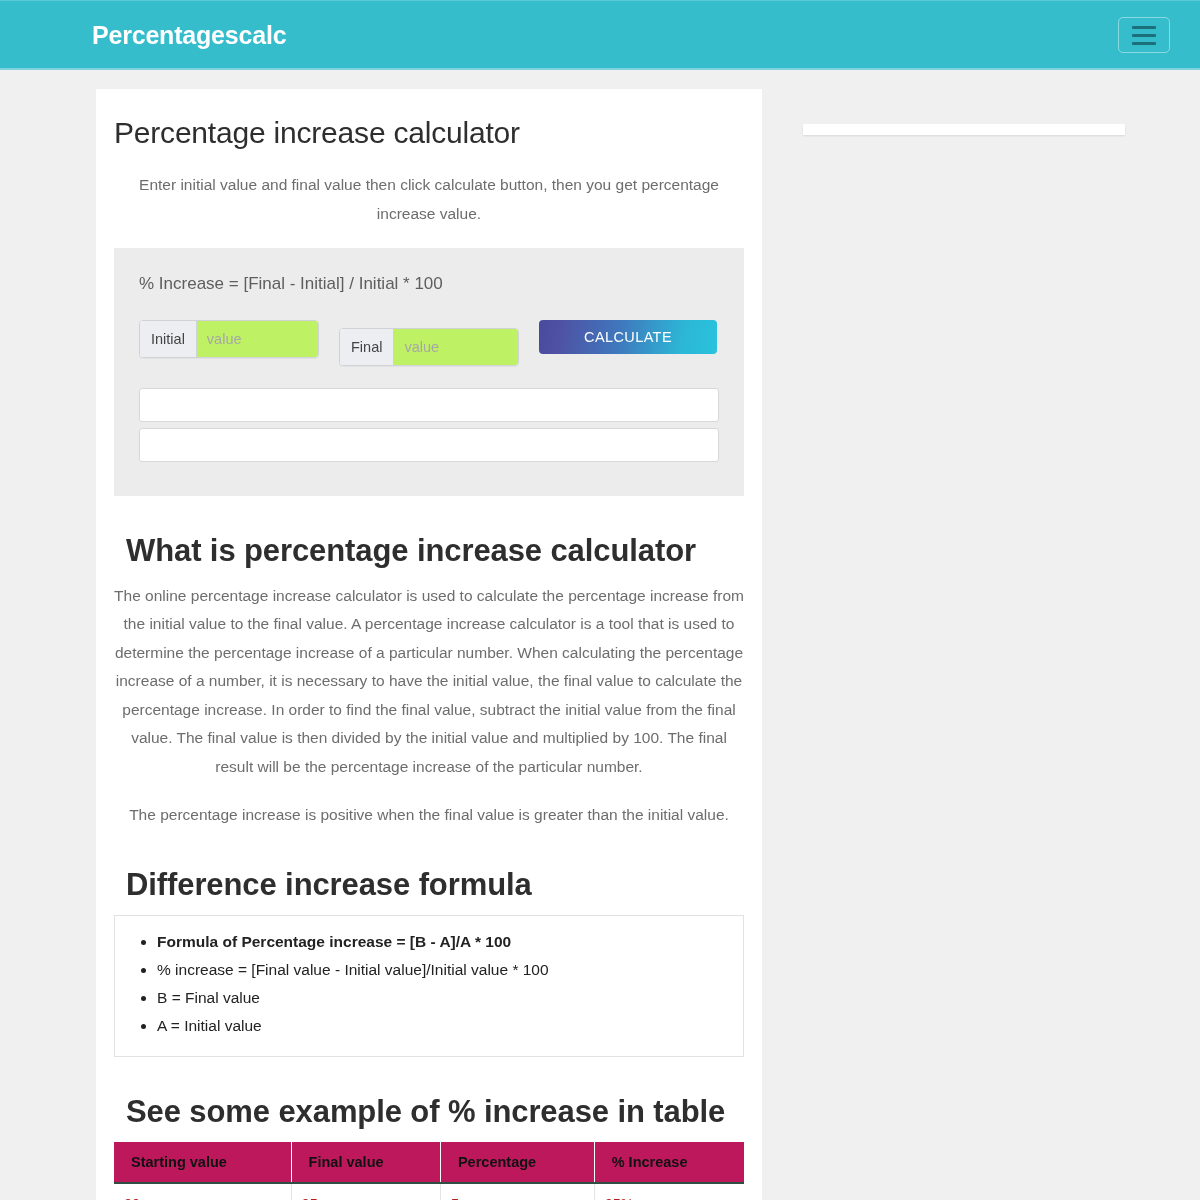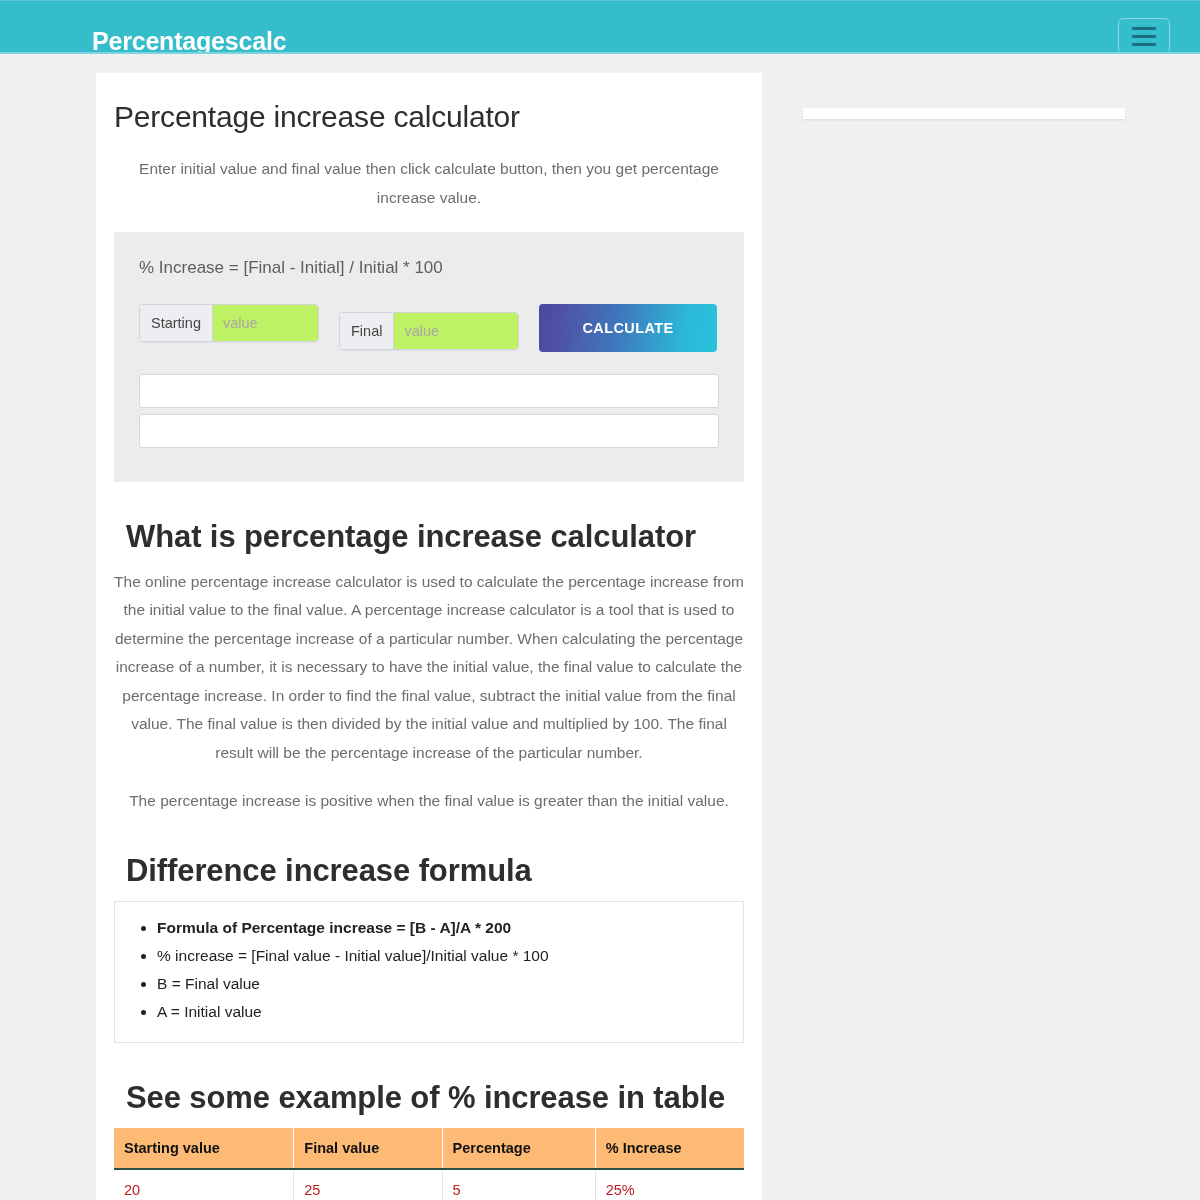--- a/index.html
+++ b/index.html
@@ -10,24 +10,24 @@
     width: 1200px;
     height: 1200px;
     overflow: hidden;
     background: #f0f0f0;
     font-family: "Liberation Sans", sans-serif;
     -webkit-font-smoothing: antialiased;
   }
 
   
   .navbar {
-    height: 54px;
+    height: 70px;
     background: #35bdcc;
     display: flex;
-    align-items: flex-end;
+    align-items: center;
     justify-content: space-between;
     padding: 0 30px 0 0;
     position: relative;
     box-shadow: 0 1px 0 rgba(255,255,255,0.18) inset;
   }
   .navbar::after {
     content: "";
     position: absolute;
     left: 0; right: 0; bottom: 0;
     height: 2px;
@@ -163,27 +163,27 @@
     font-size: 14.5px;
     color: #444;
     padding: 0 10px;
     font-family: "Liberation Sans", sans-serif;
     background: #bef264;
   }
   .ig-input::placeholder { color: #a7a7a7; }
 
   .calc-btn {
     width: 178px;
-    height: 48px;
+    height: 34px;
     border: 0;
     border-radius: 4px;
     background: linear-gradient(100deg, #484a9e 0%, #4f51a4 12%, #3f78bd 45%, #2cb7d6 80%, #29c3dd 100%);
     color: #ffffff;
     font-size: 14.5px;
-    font-weight: bold;
+    font-weight: normal;
     letter-spacing: 0.4px;
     cursor: pointer;
     font-family: "Liberation Sans", sans-serif;
   }
 
   .result-box {
     height: 34px;
     background: #ffffff;
     border: 1px solid #d8d8d8;
     border-radius: 3px;
@@ -210,25 +210,25 @@
   .formula-box li.bold { font-weight: bold; }
 
   
   table.examples {
     width: 100%;
     border-collapse: collapse;
     margin-top: 8px;
     font-size: 14.5px;
   }
   table.examples thead th {
-    background: #fdba74;
+    background: #be185d;
     color: #111;
     font-weight: bold;
     text-align: left;
-    padding: 12px 10px;
+    padding: 12px 17px;
     border-right: 1px solid #ffffff;
     border-bottom: 2px solid #2f4f43;
   }
   table.examples thead th:last-child { border-right: 0; }
   table.examples tbody td {
     padding: 12px 10px;
     color: #b91c1c;
     border-right: 1px solid #e4e4e4;
     border-bottom: 1px solid #0369a1;
   }
@@ -252,21 +252,21 @@
     <div class="inner">
 
       <h1 class="page-title">Percentage increase calculator</h1>
       <p class="lead">Enter initial value and final value then click calculate button, then you get percentage increase value.</p>
 
       <div class="calc-panel">
         <div class="formula-line">% Increase = [Final - Initial] / Initial * 100</div>
 
         <div class="controls-row">
           <div class="input-group initial">
-            <span class="ig-label">Starting</span>
+            <span class="ig-label">Initial</span>
             <input class="ig-input" type="text" placeholder="value" style="">
           </div>
 
           <div class="input-group final">
             <span class="ig-label">Final</span>
             <input class="ig-input" type="text" placeholder="value" style="">
           </div>
 
           <button class="calc-btn">CALCULATE</button>
         </div>
@@ -275,21 +275,21 @@
         <div class="result-box"></div>
       </div>
 
       <h2 class="section-title">What is percentage increase calculator</h2>
       <p class="body-text">The online percentage increase calculator is used to calculate the percentage increase from the initial value to the final value. A percentage increase calculator is a tool that is used to determine the percentage increase of a particular number. When calculating the percentage increase of a number, it is necessary to have the initial value, the final value to calculate the percentage increase. In order to find the final value, subtract the initial value from the final value. The final value is then divided by the initial value and multiplied by 100. The final result will be the percentage increase of the particular number.</p>
       <p class="body-text">The percentage increase is positive when the final value is greater than the initial value.</p>
 
       <h2 class="section-title">Difference increase formula</h2>
       <div class="formula-box">
         <ul>
-          <li class="bold">Formula of Percentage increase = [B - A]/A * 200</li>
+          <li class="bold">Formula of Percentage increase = [B - A]/A * 100</li>
           <li>% increase = [Final value - Initial value]/Initial value * 100</li>
           <li>B = Final value</li>
           <li>A = Initial value</li>
         </ul>
       </div>
 
       <h2 class="section-title">See some example of % increase in table</h2>
       <table class="examples">
         <thead>
           <tr>

